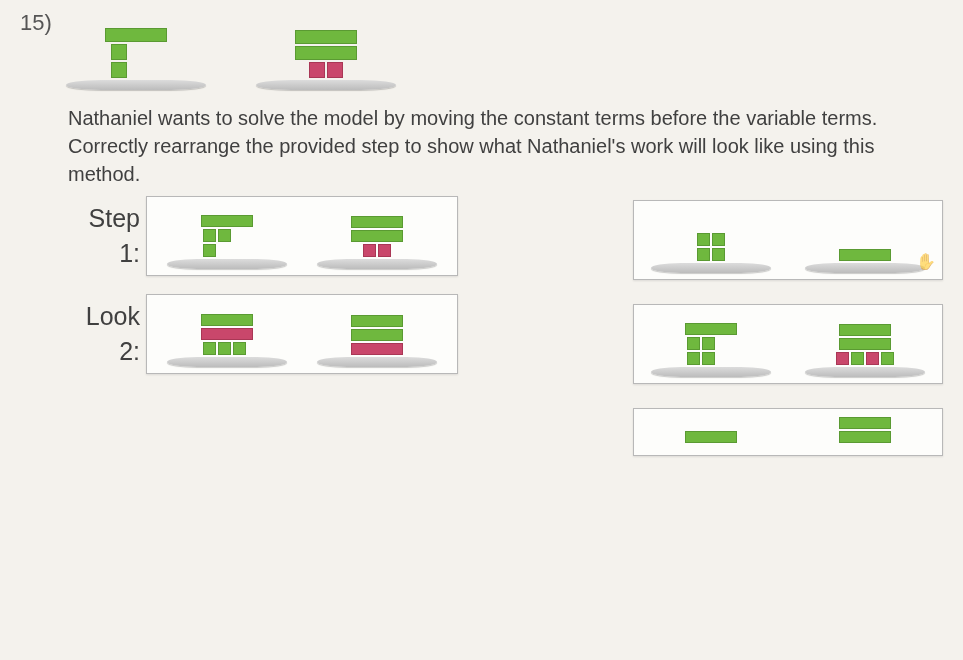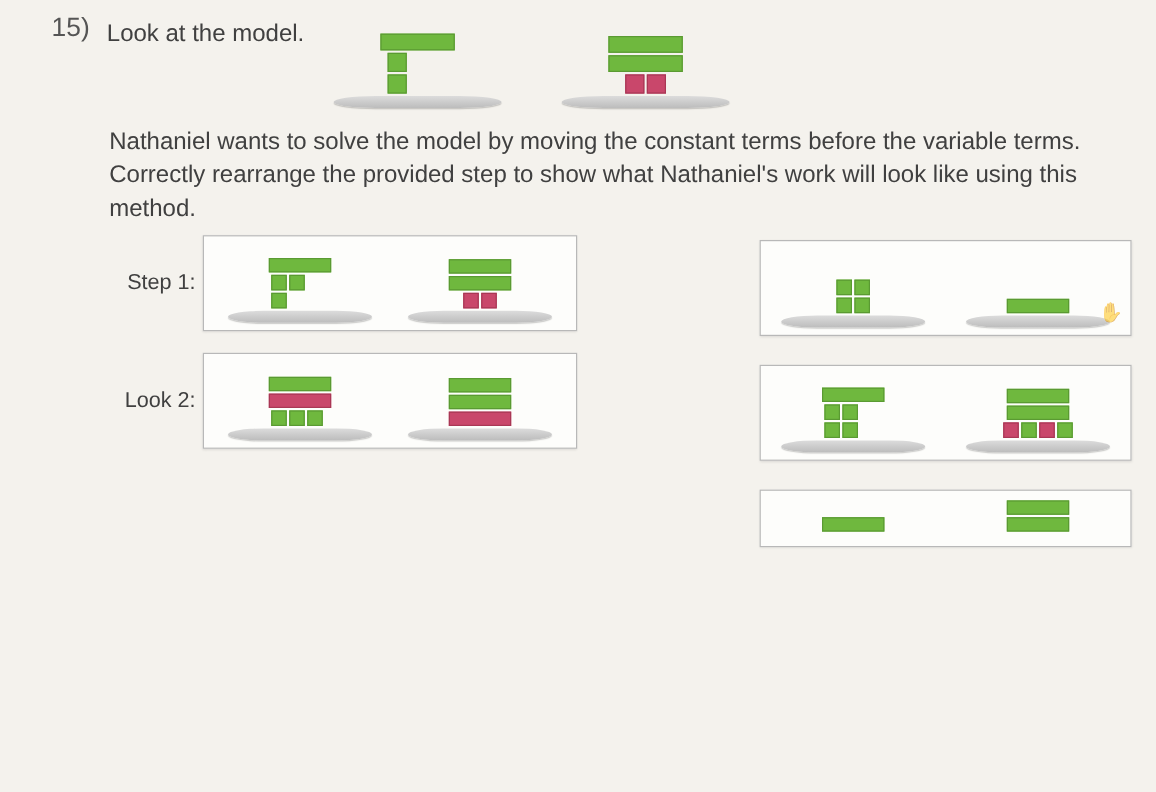--- a/index.html
+++ b/index.html
@@ -7,21 +7,20 @@
     padding: 10px 20px;
     font-family: "Comic Sans MS", "Segoe Script", cursive, sans-serif;
     background: #f4f2ed;
     color: #404040;
     width: 963px;
     box-sizing: border-box;
   }
   .question-row {
     display: flex;
     gap: 12px;
-    margin-left: 23px;
   }
   .qnum {
     font-size: 22px;
     color: #555;
     min-width: 36px;
     font-family: Arial, sans-serif;
   }
   .qbody {
     flex: 1;
     font-size: 20px;
@@ -115,21 +114,21 @@
     padding-top: 4px;
   }
   .step-row {
     display: flex;
     align-items: center;
     gap: 6px;
     margin-bottom: 18px;
   }
   .step-label {
     width: 72px;
-    font-size: 18px;
+    font-size: 25px;
     text-align: right;
   }
   .slot {
     border: 1px solid #b8b8b8;
     background: #fdfdfb;
     height: 78px;
     flex: 1;
     max-width: 310px;
     display: flex;
     align-items: center;
@@ -166,21 +165,20 @@
 </style>
 </head>
 <body>
 
 <div class="question-row">
   <div class="qnum">15)</div>
   <div class="qbody">
 
 
     <div class="model-line">
-      <div class="model-text">Look at the model.</div>
 
       <div class="scale-pair">
 
         <div class="scale">
           <div class="tiles">
             <div class="bar"></div>
             <div class="row-tiles" style="align-self:flex-start;margin-left:6px;">
               <div class="tile"></div>
             </div>
             <div class="row-tiles" style="align-self:flex-start;margin-left:6px;">

